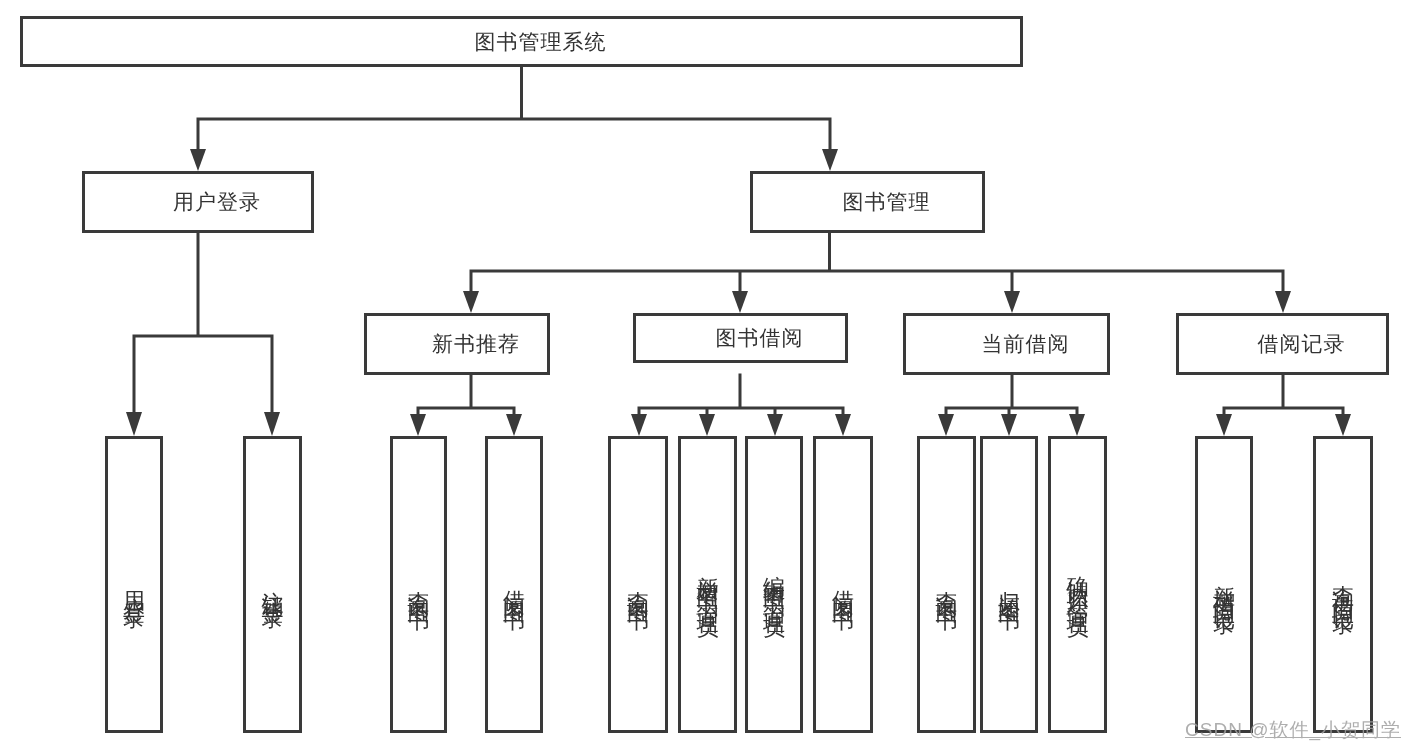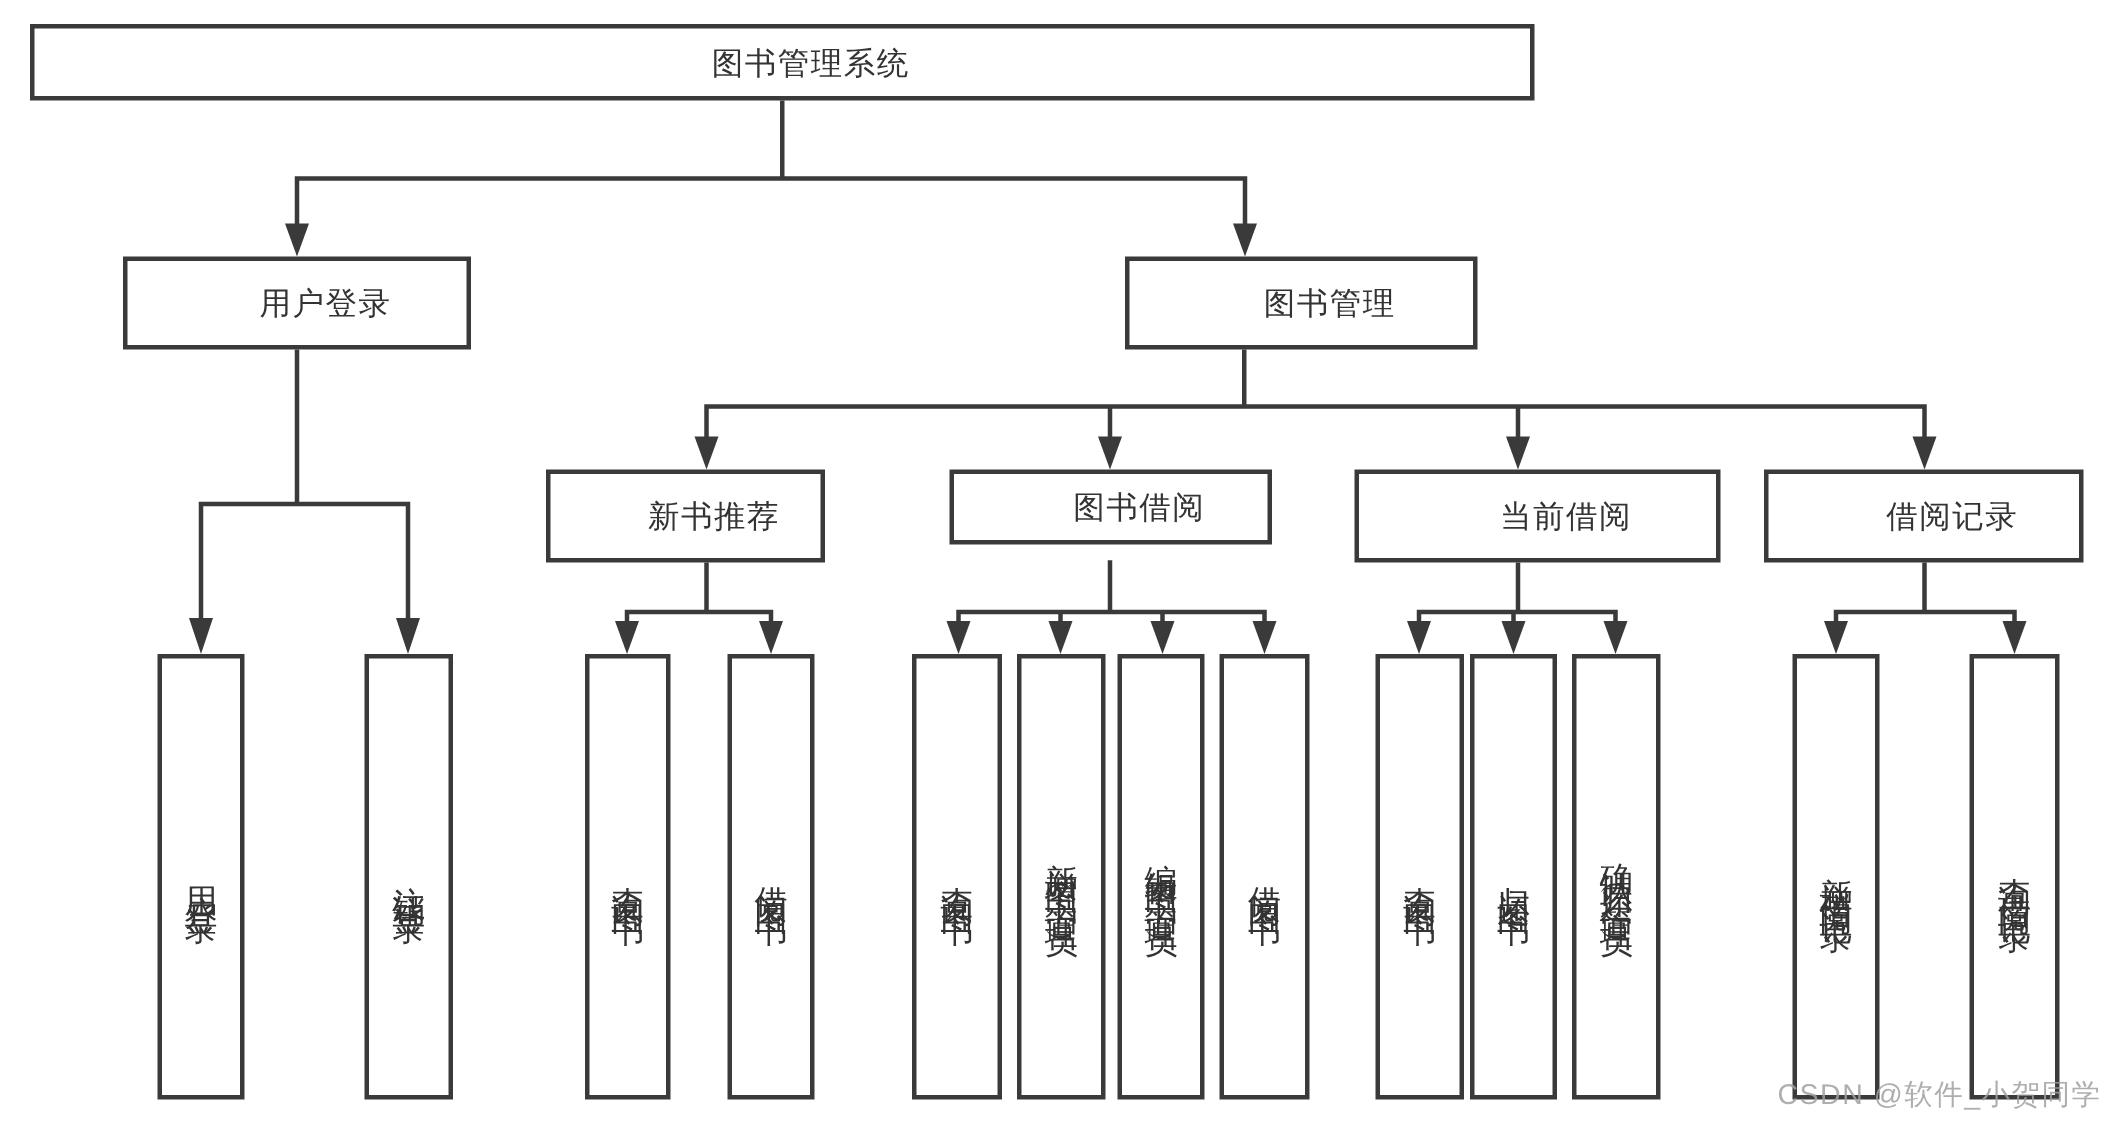--- a/index.html
+++ b/index.html
@@ -31,20 +31,21 @@
   }
   .watermark{
     position:absolute;
     right:4px;bottom:4px;
     font-size:19px;
     color:#a0a0a0;
     opacity:.85;
     letter-spacing:1px;
     pointer-events:none;
     z-index:5;
+    text-decoration:underline;
   }
 </style>
 </head>
 <body>
 
 <div id="canvas">
 
   <svg id="connectors" viewBox="0 0 1405 747" xmlns="http://www.w3.org/2000/svg">
     <g stroke="#3a3a3a" stroke-width="3" fill="none" stroke-linecap="square">
 
@@ -102,21 +103,21 @@
   <div class="node h" style="left:712px;top:171px;width:235px;height:62px;margin-left:38px;">
     <span>图书管理</span>
   </div>
 
   <div class="node h" style="left:364px;top:313px;width:186px;height:62px;">
     <span>新书推荐</span>
   </div>
   <div class="node h" style="left:633px;top:313px;width:215px;height:50px;">
     <span>图书借阅</span>
   </div>
-  <div class="node h" style="left:903px;top:313px;width:244px;height:62px;">
+  <div class="node h" style="left:903px;top:313px;width:207px;height:62px;">
     <span>当前借阅</span>
   </div>
   <div class="node h" style="left:1176px;top:313px;width:213px;height:62px;">
     <span>借阅记录</span>
   </div>
 
   <div class="node v" style="left:105px;top:436px;width:58px;height:297px;">
     <span class="vtext">用户登录</span>
   </div>
   <div class="node v" style="left:243px;top:436px;width:59px;height:297px;">

